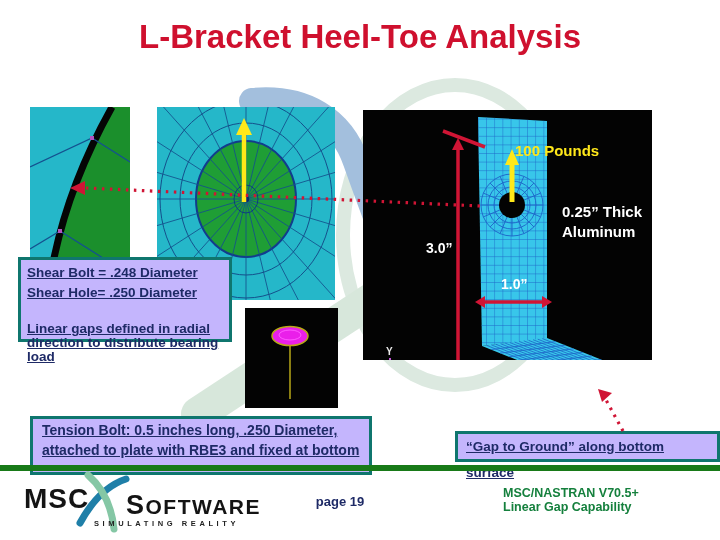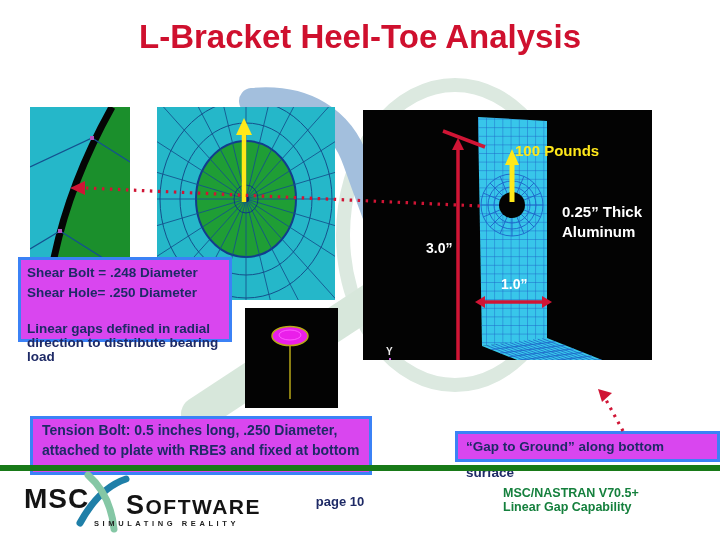--- a/index.html
+++ b/index.html
@@ -3,22 +3,22 @@
 <meta charset="utf-8">
 <style>
   html,body{margin:0;padding:0;background:#888;}
   .slide{position:relative;width:720px;height:540px;background:#ffffff;overflow:hidden;
          font-family:"Liberation Sans",sans-serif;}
   .abs{position:absolute;}
   
   .title{left:0;top:18px;width:720px;text-align:center;font-size:33px;font-weight:bold;
          color:#cf102e;letter-spacing:0px;}
   
-  .navy-box{background:#d946ef;border:3px solid #3b82f6;color:#1e2a66;font-weight:bold;
-            box-sizing:border-box;z-index:3;}
+  .navy-box{background:#c4b5fd;border:3px solid #0f766e;color:#1e2a66;font-weight:bold;
+            box-sizing:border-box;z-index:3;text-decoration:underline;}
   .shear-box{left:18px;top:257px;width:214px;height:85px;padding:3px 6px;font-size:13.5px;}
   .shear-box .l12{line-height:1.45;}
   .shear-box .l3{line-height:1.04;margin-top:20px;}
   .tension-box{left:30px;top:416px;width:342px;height:59px;padding:2px 9px;font-size:14px;line-height:1.42;}
   .gap-box{left:443px;top:431px;width:265px;height:31px;padding:0 8px;font-size:13.5px;line-height:26px;margin-left:12px;}
   
   .fea{z-index:2;overflow:hidden;}
   .mainlbl{position:absolute;font-weight:bold;z-index:3;white-space:nowrap;}
   .yellow{color:#ffe81a;}
   .white{color:#ffffff;}
@@ -231,20 +231,20 @@
   <div class="abs green-rule"></div>
 
   <div class="abs logo-msc">MSC</div>
   <svg class="abs" style="left:74px;top:471px;z-index:6" width="56" height="62" viewBox="0 0 56 62">
     <path d="M6,52 C18,30 34,14 52,8" fill="none" stroke="#1f7fa8" stroke-width="7" stroke-linecap="round"></path>
     <path d="M14,4 C30,18 38,38 40,58" fill="none" stroke="#85c7a5" stroke-width="7" stroke-linecap="round"></path>
   </svg>
   <div class="abs logo-software" style="text-transform:uppercase;">Software</div>
   <div class="abs logo-tag">SIMULATING REALITY</div>
 
-  <div class="abs page-num">page 10</div>
+  <div class="abs page-num">page 19</div>
 
   <div class="abs ref-block">
     <div>MSC/NASTRAN V70.5+</div>
     <div>Linear Gap Capability</div>
   </div>
 
 </div>
 
 </body></html>

